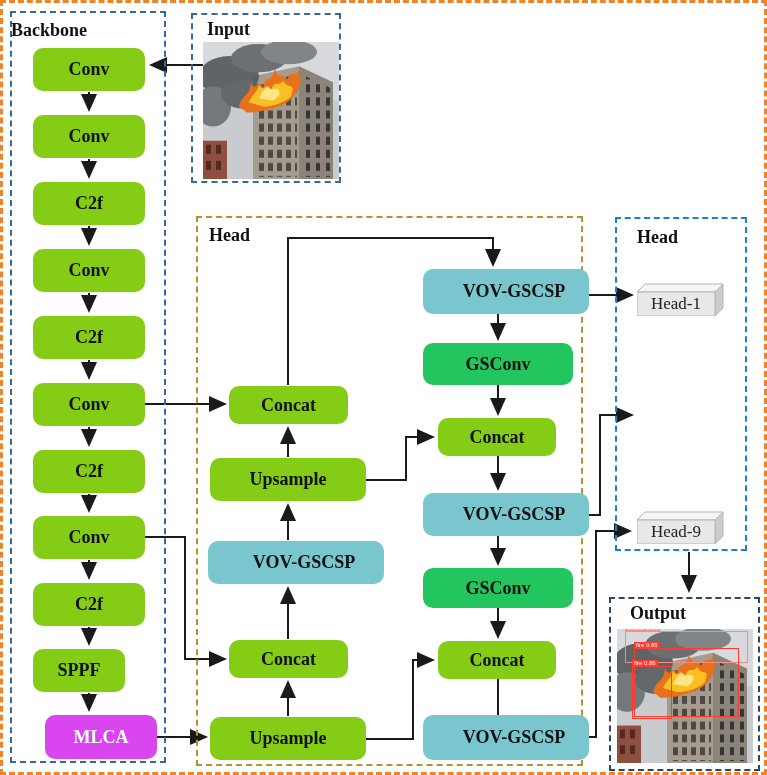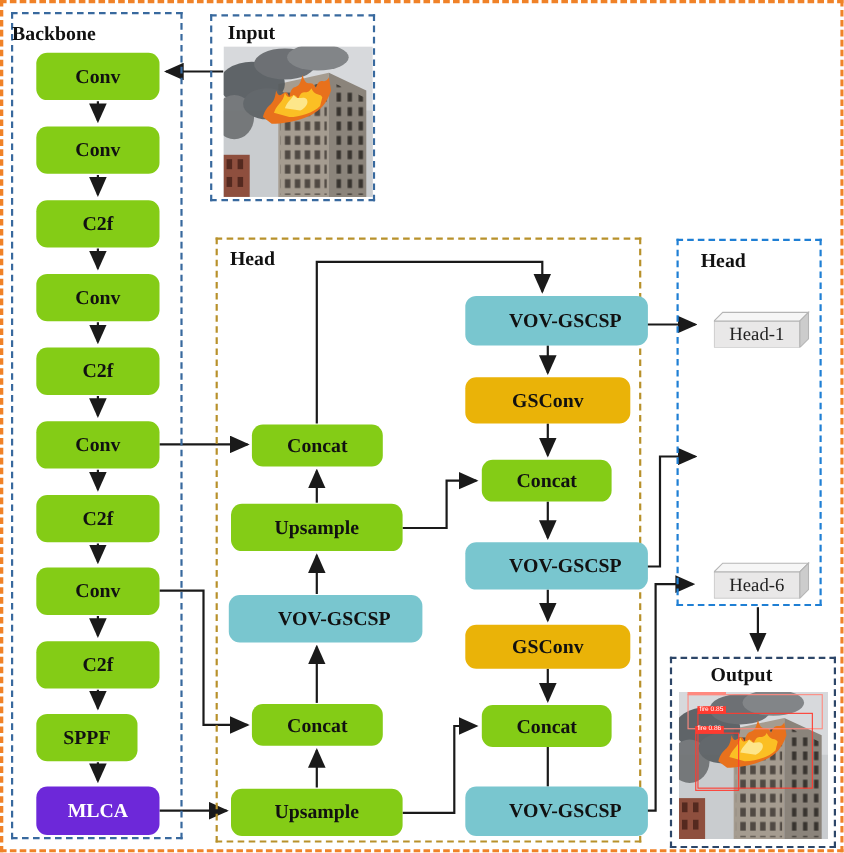--- a/index.html
+++ b/index.html
@@ -14,25 +14,25 @@
   .sec-backbone{left:7px;top:8px;width:156px;height:752px;border:2px dashed #38699e;}
   .sec-input{left:188px;top:10px;width:150px;height:170px;border:2px dashed #38699e;}
   .sec-neck{left:193px;top:213px;width:387px;height:550px;border:2px dashed #b8912b;}
   .sec-head{left:612px;top:214px;width:132px;height:334px;border:2px dashed #1f7fd4;}
   .sec-output{left:606px;top:594px;width:151px;height:174px;border:2px dashed #2d4668;}
   .nd{
     position:absolute;display:flex;align-items:center;justify-content:center;
     background:#84cc16;border-radius:10px;font-weight:bold;font-size:18px;color:#111;
   }
   .nd.teal{background:#79c6cf;padding-left:16px;}
-  .nd.dteal{background:#eab308;}
-  .nd.green{background:#6d28d9;color:#ffffff;}
+  .nd.dteal{background:#22c55e;}
+  .nd.green{background:#d946ef;color:#ffffff;margin-left:12px;}
   .imgbox{position:absolute;overflow:hidden;}
   .imgbox svg{display:block;}
-  .head-slab{position:absolute;width:88px;height:34px;margin-left:12px;}
+  .head-slab{position:absolute;width:88px;height:34px;}
   .head-slab .lbl{
     position:absolute;left:0;top:10px;width:78px;height:24px;
     display:flex;align-items:center;justify-content:center;
     font-size:17px;color:#222;font-weight:normal;
   }
   .det{position:absolute;box-sizing:border-box;border:1px solid #ff3b30;}
   .det .tag{
     position:absolute;left:-1px;top:-7px;background:#ff3b30;color:#fff;
     font-family:"Liberation Sans","DejaVu Sans",sans-serif;
     font-size:6px;line-height:7px;padding:0 2px;white-space:nowrap;
@@ -135,21 +135,21 @@
   <div class="sec sec-backbone"></div>
   <div class="sec sec-input"></div>
   <div class="sec sec-neck"></div>
   <div class="sec sec-head"></div>
   <div class="sec sec-output"></div>
 
   <span class="sec-label" style="left:8px;top:18px">Backbone</span>
   <span class="sec-label" style="left:204px;top:17px">Input</span>
   <span class="sec-label" style="left:206px;top:223px">Head</span>
   <span class="sec-label" style="left:634px;top:225px">Head</span>
-  <span class="sec-label" style="left:643px;top:601px">Output</span>
+  <span class="sec-label" style="left:627px;top:601px">Output</span>
 
   <div class="nd" style="left:30px;top:45px;width:112px;height:43px">Conv</div>
   <div class="nd" style="left:30px;top:112px;width:112px;height:43px">Conv</div>
   <div class="nd" style="left:30px;top:179px;width:112px;height:43px">C2f</div>
   <div class="nd" style="left:30px;top:246px;width:112px;height:43px">Conv</div>
   <div class="nd" style="left:30px;top:313px;width:112px;height:43px">C2f</div>
   <div class="nd" style="left:30px;top:380px;width:112px;height:43px">Conv</div>
   <div class="nd" style="left:30px;top:447px;width:112px;height:43px">C2f</div>
   <div class="nd" style="left:30px;top:513px;width:112px;height:43px">Conv</div>
   <div class="nd" style="left:30px;top:580px;width:112px;height:43px">C2f</div>
@@ -183,21 +183,21 @@
       <rect x="0" y="10" width="78" height="24" fill="#e9e8e8" stroke="#b5b5b5"></rect>
     </svg>
     <span class="lbl">Head-1</span>
   </div>
   <div class="head-slab" style="left:634px;top:507px">
     <svg width="88" height="34">
       <polygon points="0,10 8,2 86,2 78,10" fill="#f6f6f6" stroke="#b5b5b5"></polygon>
       <polygon points="78,10 86,2 86,26 78,34" fill="#cccccc" stroke="#b5b5b5"></polygon>
       <rect x="0" y="10" width="78" height="24" fill="#e9e8e8" stroke="#b5b5b5"></rect>
     </svg>
-    <span class="lbl">Head-6</span>
+    <span class="lbl">Head-9</span>
   </div>
 
   <div class="imgbox" style="left:614px;top:626px;width:136px;height:134px">
     <svg width="136" height="134">
         <use href="#fire-scene" width="136" height="134"></use>
       </svg>
     <div class="det smoke" style="left:8px;top:2px;width:123px;height:32px">
       <span class="tag">smoke 0.50</span>
     </div>
     <div class="det" style="left:17px;top:19px;width:105px;height:69px">

